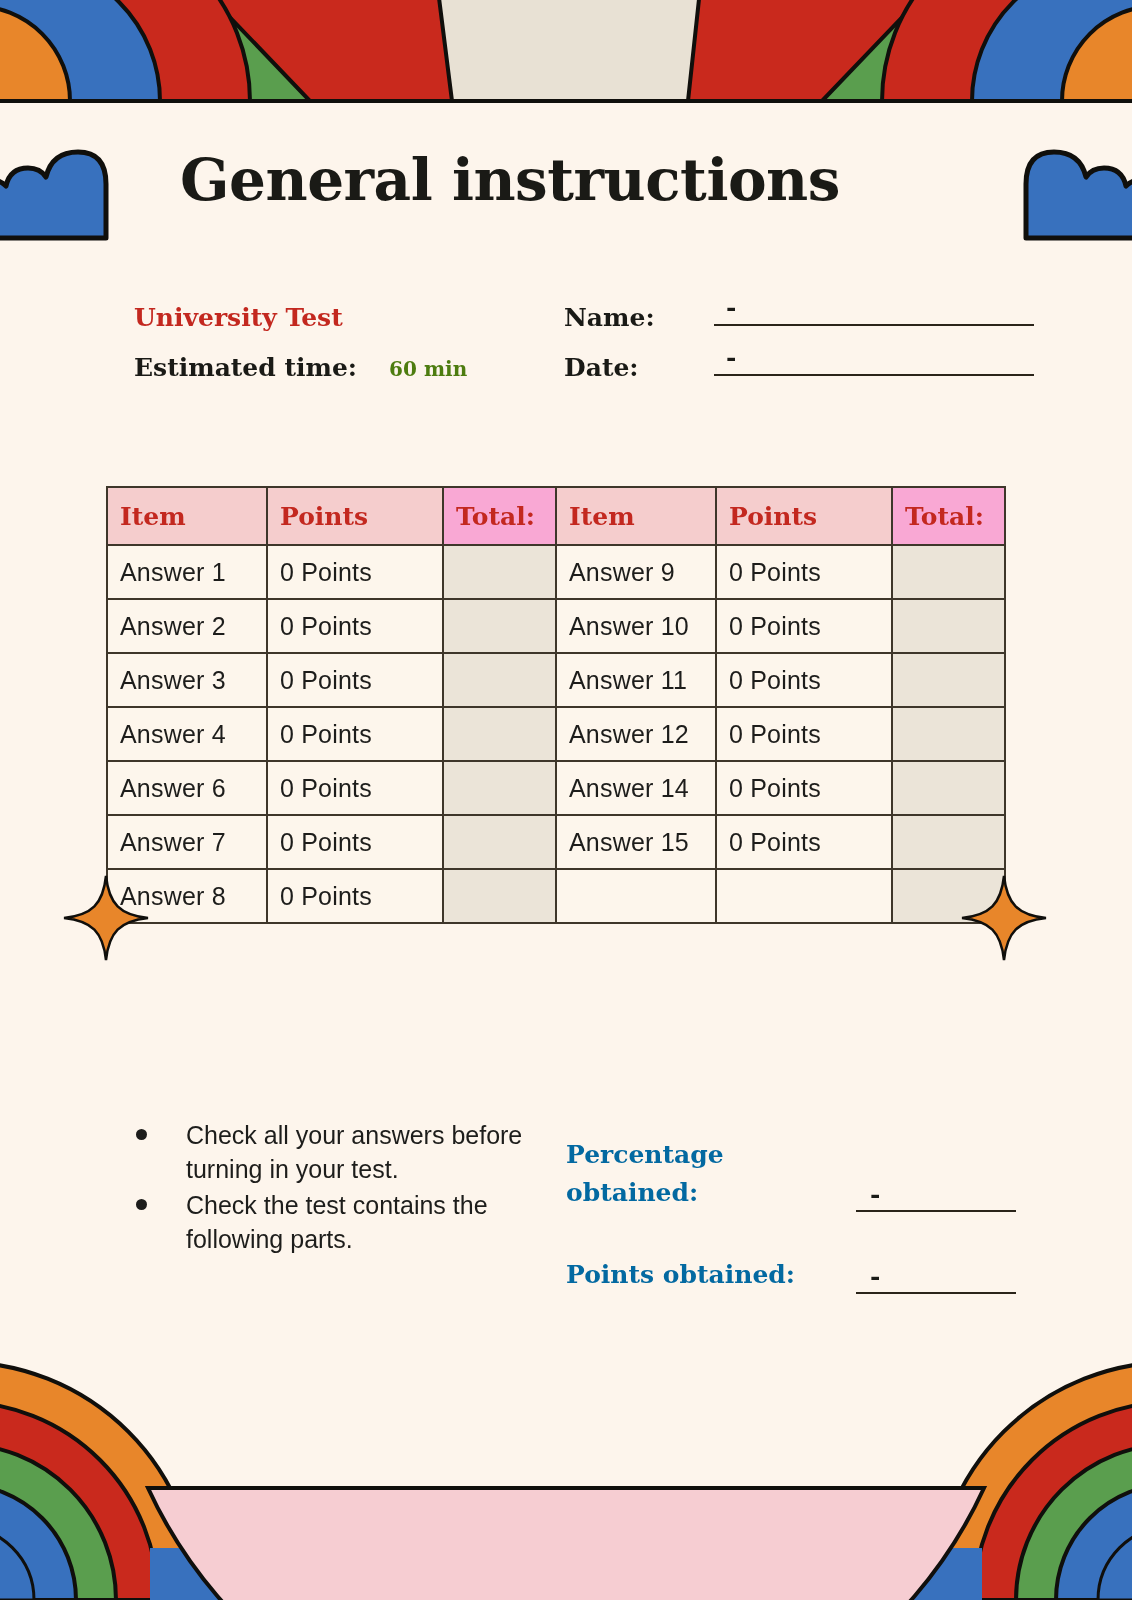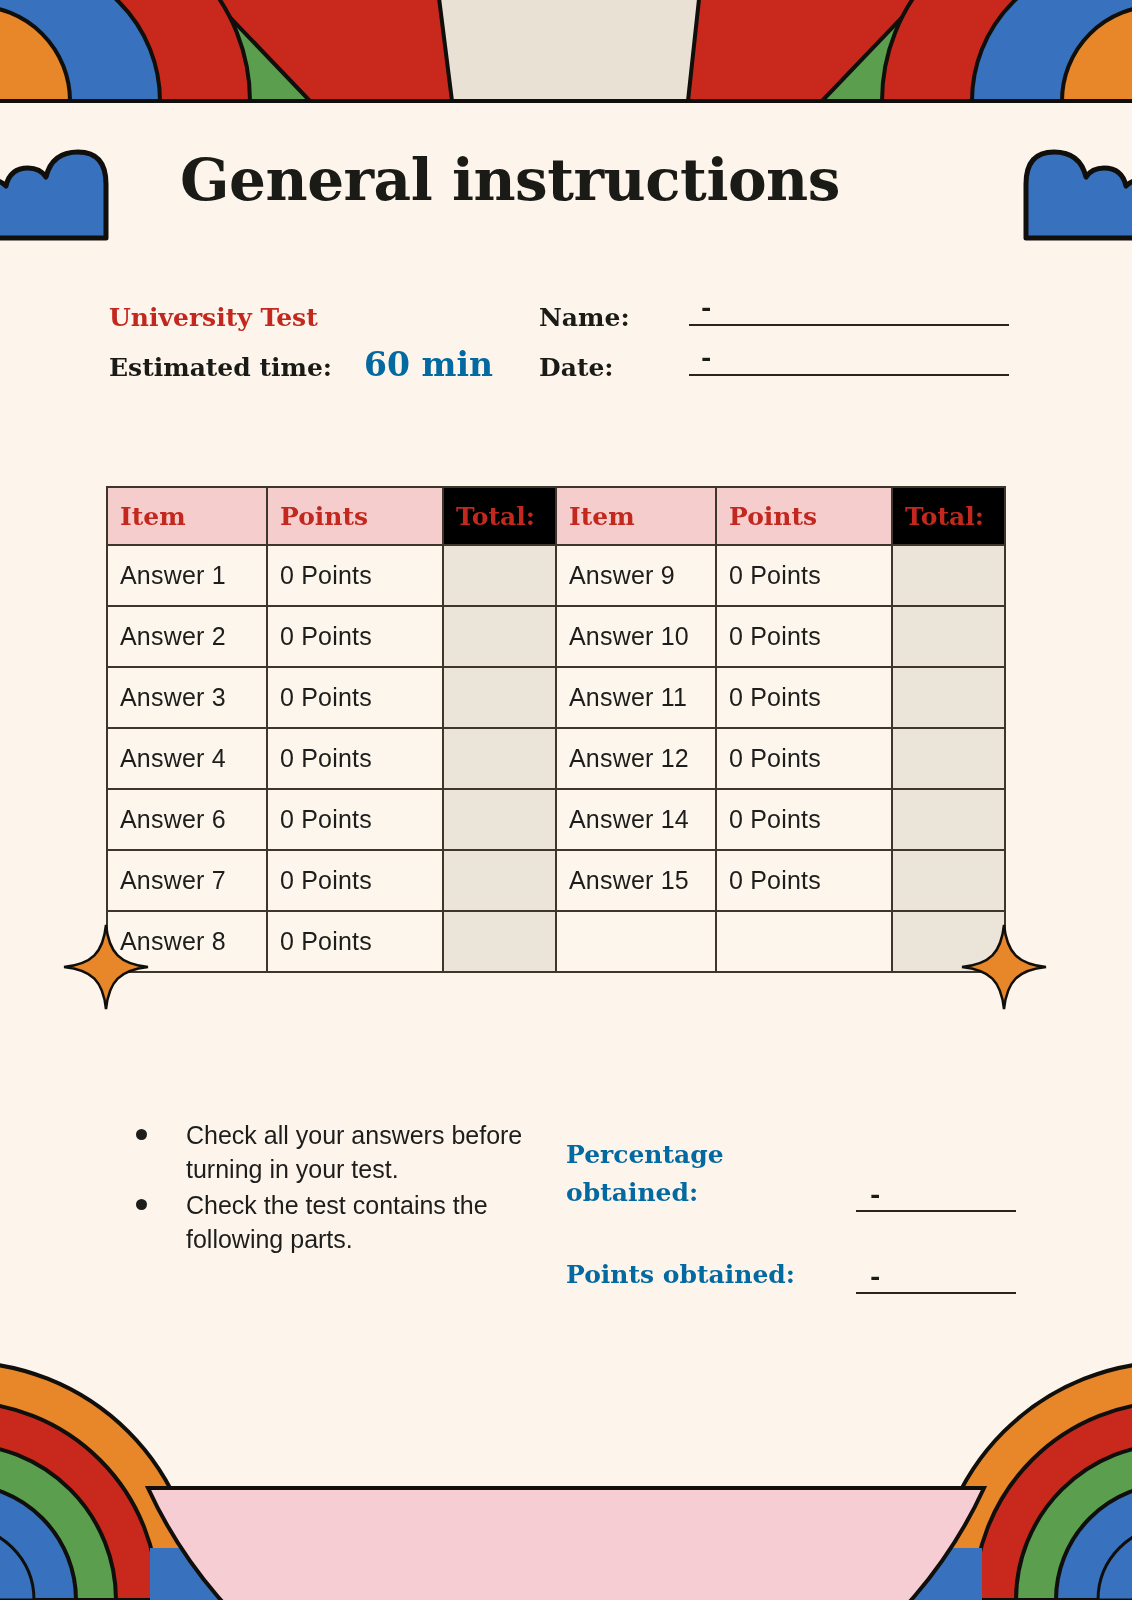--- a/index.html
+++ b/index.html
@@ -58,21 +58,21 @@
     font-size: 58px;
     letter-spacing: -0.5px;
     color: #1a1a16;
     z-index: 4;
   }
 
   
   #meta-block {
     position: absolute;
     top: 292px;
-    left: 109px;
+    left: 134px;
     width: 900px;
     z-index: 4;
   }
   .meta-row {
     display: flex;
     align-items: baseline;
     height: 50px;
   }
   .meta-left {
     display: flex;
@@ -95,22 +95,22 @@
   .red-label {
     font-family: "DejaVu Serif", serif;
     font-weight: bold;
     font-size: 25px;
     color: #c3281f;
     white-space: nowrap;
   }
   .meta-value {
     font-family: "DejaVu Serif", serif;
     font-weight: bold;
-    font-size: 33px;
-    color: #0369a1;
+    font-size: 20px;
+    color: #4d7c0f;
     margin-left: 32px;
     white-space: nowrap;
   }
   .field-label {
     width: 150px;
     flex: 0 0 150px;
   }
   .field-line {
     flex: 1;
     border-bottom: 2px solid #2a2419;
@@ -137,21 +137,21 @@
     z-index: 4;
   }
   table.score-table {
     border-collapse: collapse;
     width: 898px;
     table-layout: fixed;
   }
   table.score-table th,
   table.score-table td {
     border: 2px solid #3e362a;
-    height: 61px;
+    height: 54px;
     padding: 0 12px;
     text-align: left;
     vertical-align: middle;
   }
   table.score-table th {
     background: #f5cdcd;
     font-family: "DejaVu Serif", serif;
     font-weight: bold;
     font-size: 25px;
     color: #c3281f;
@@ -162,21 +162,21 @@
     font-family: "Liberation Sans", sans-serif;
     font-size: 25px;
     font-weight: 400;
     color: #1d1d1b;
     letter-spacing: 0.2px;
   }
   table.score-table td.total-cell,
   table.score-table th.total-col {
     background: #ebe4d8;
   }
-  table.score-table th.total-col { background: #000000; }
+  table.score-table th.total-col { background: #f9a8d4; }
   .col-item   { width: 160px; }
   .col-points { width: 176px; }
   .col-total  { width: 113px; }
 
   
   .sparkle {
     position: absolute;
     z-index: 6;
     pointer-events: none;
   }

